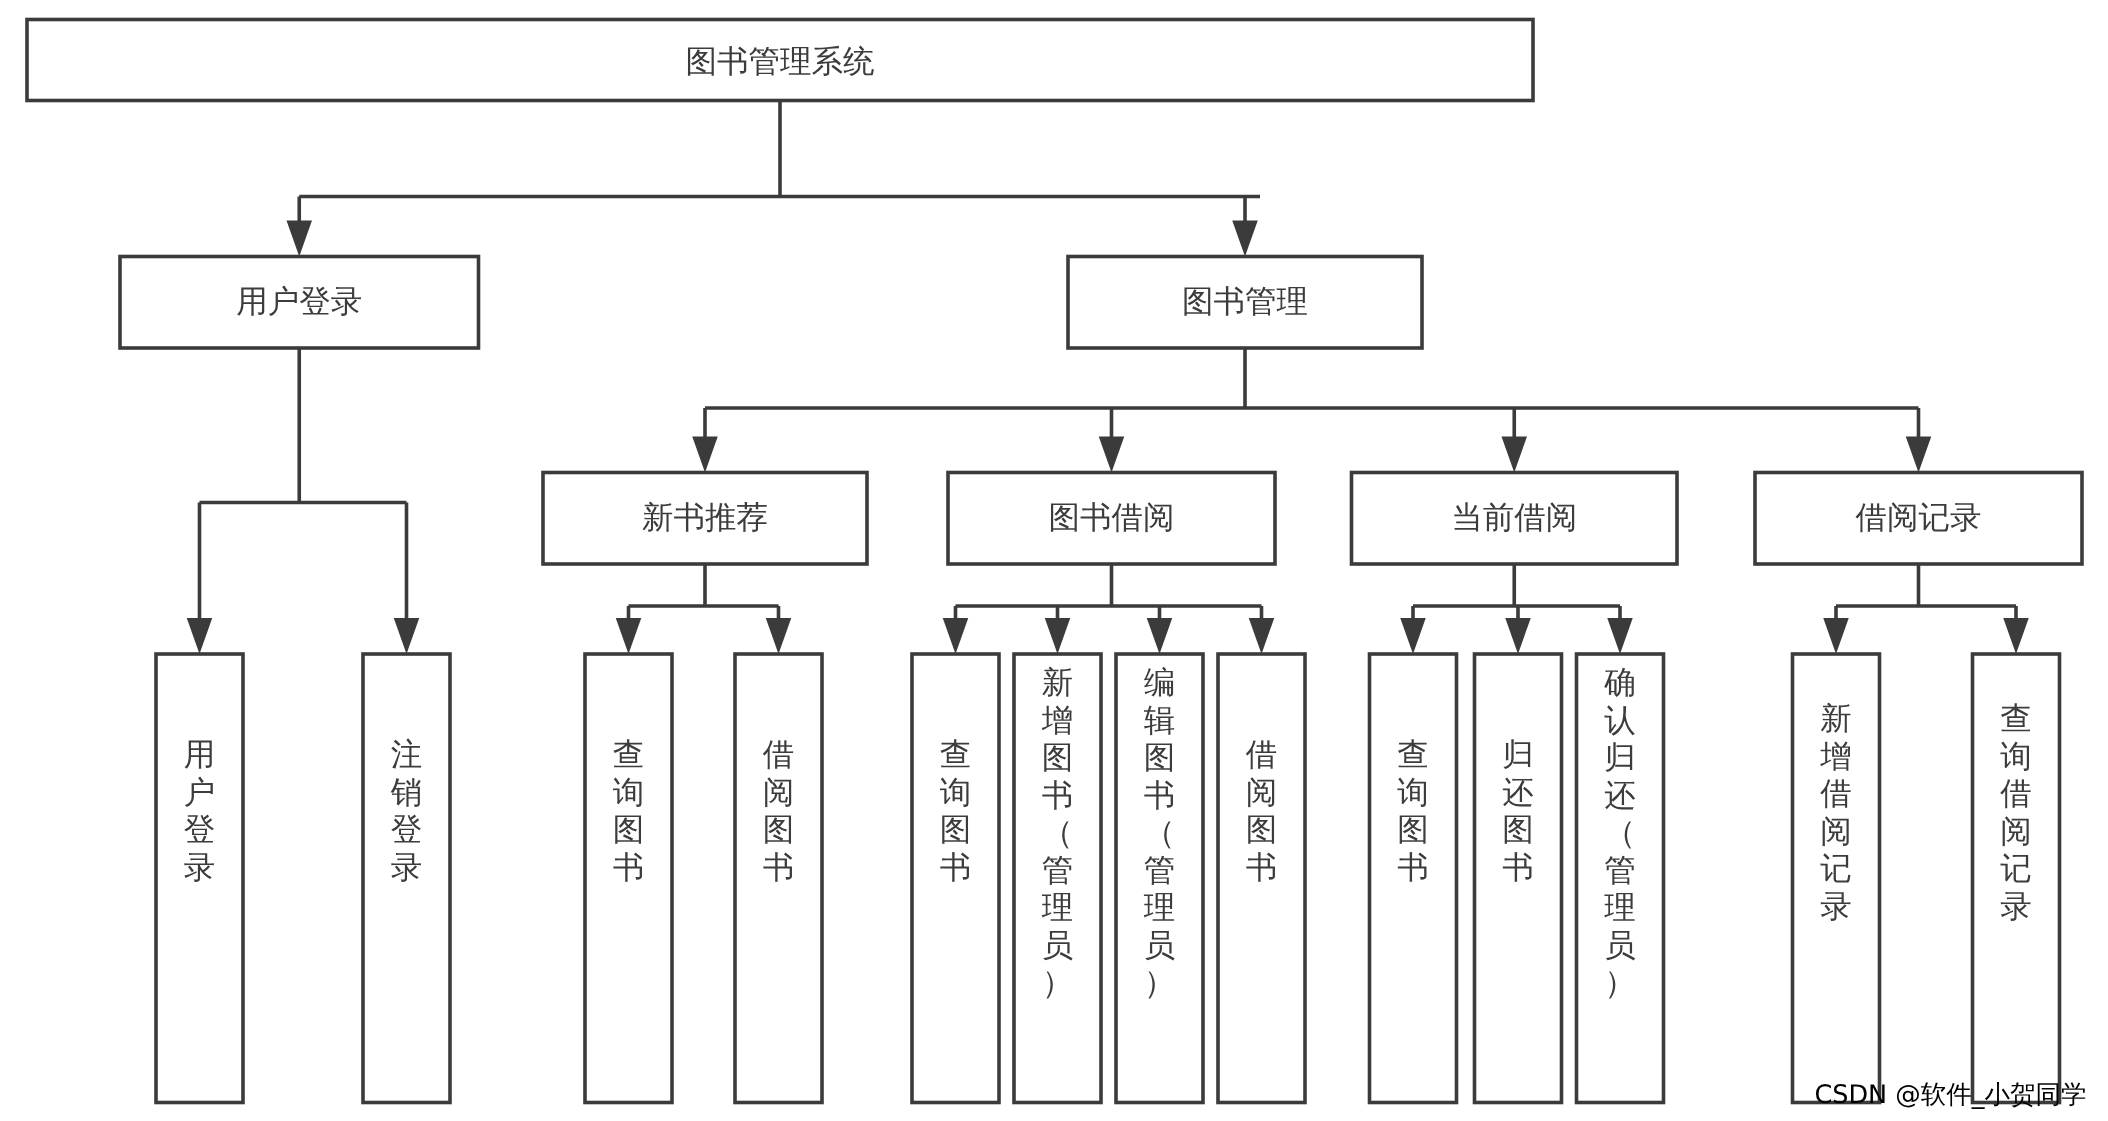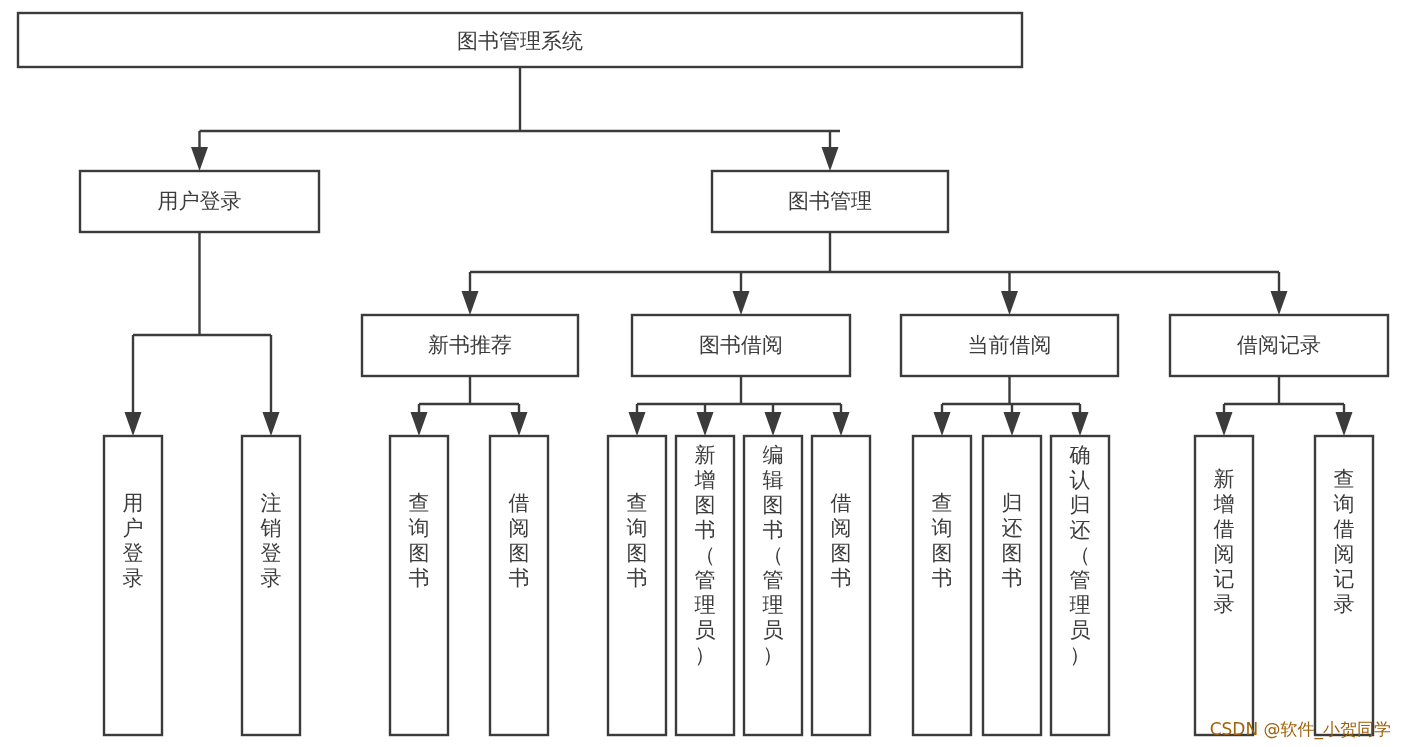--- a/index.html
+++ b/index.html
@@ -45,21 +45,21 @@
     fill: none;
   }
   .arrow-head {
     fill: #3b3b3b;
     stroke: none;
   }
   .watermark {
     position: absolute;
     right: 14px;
     bottom: 6px;
-    color: #a16207;
+    color: #000000;
     font-size: 17px;
     font-family: "DejaVu Sans", "Liberation Sans", sans-serif;
     white-space: nowrap;
     pointer-events: none;
   }
 </style>
 </head>
 <body>
 
 <svg id="diagram" viewBox="0 0 1405 747" xmlns="http://www.w3.org/2000/svg">

